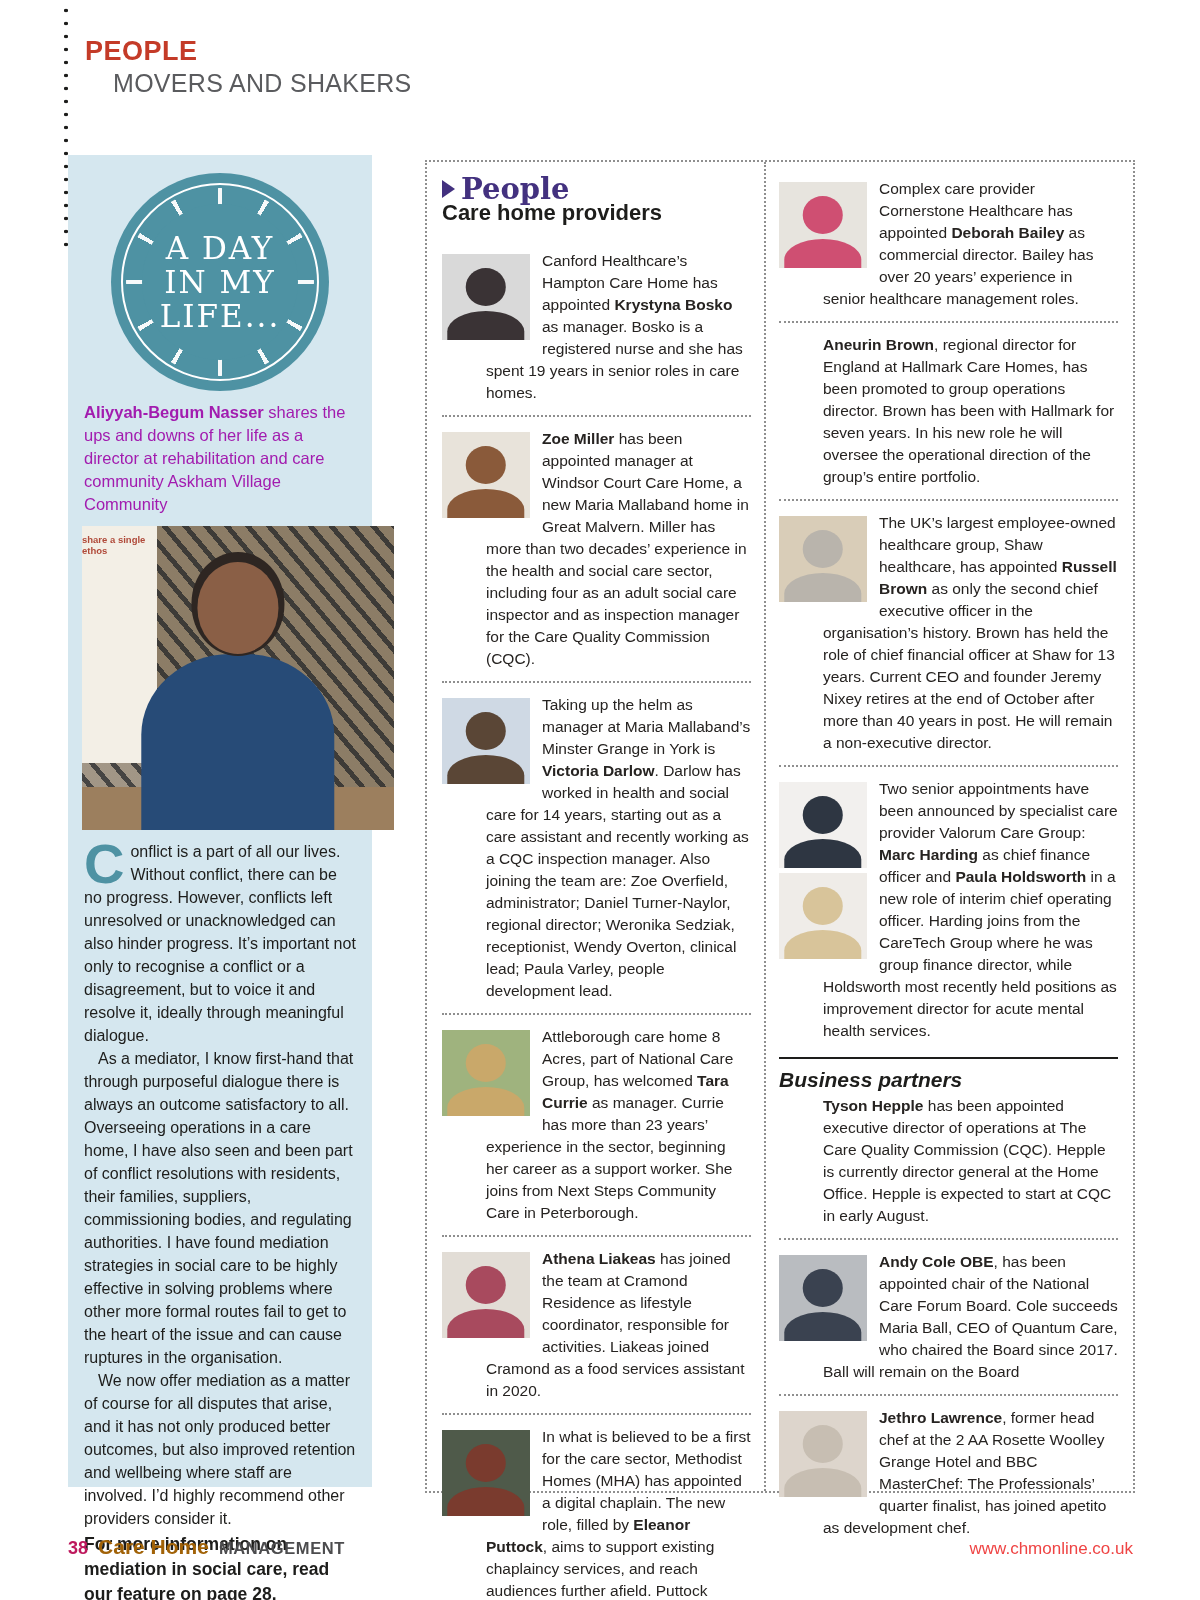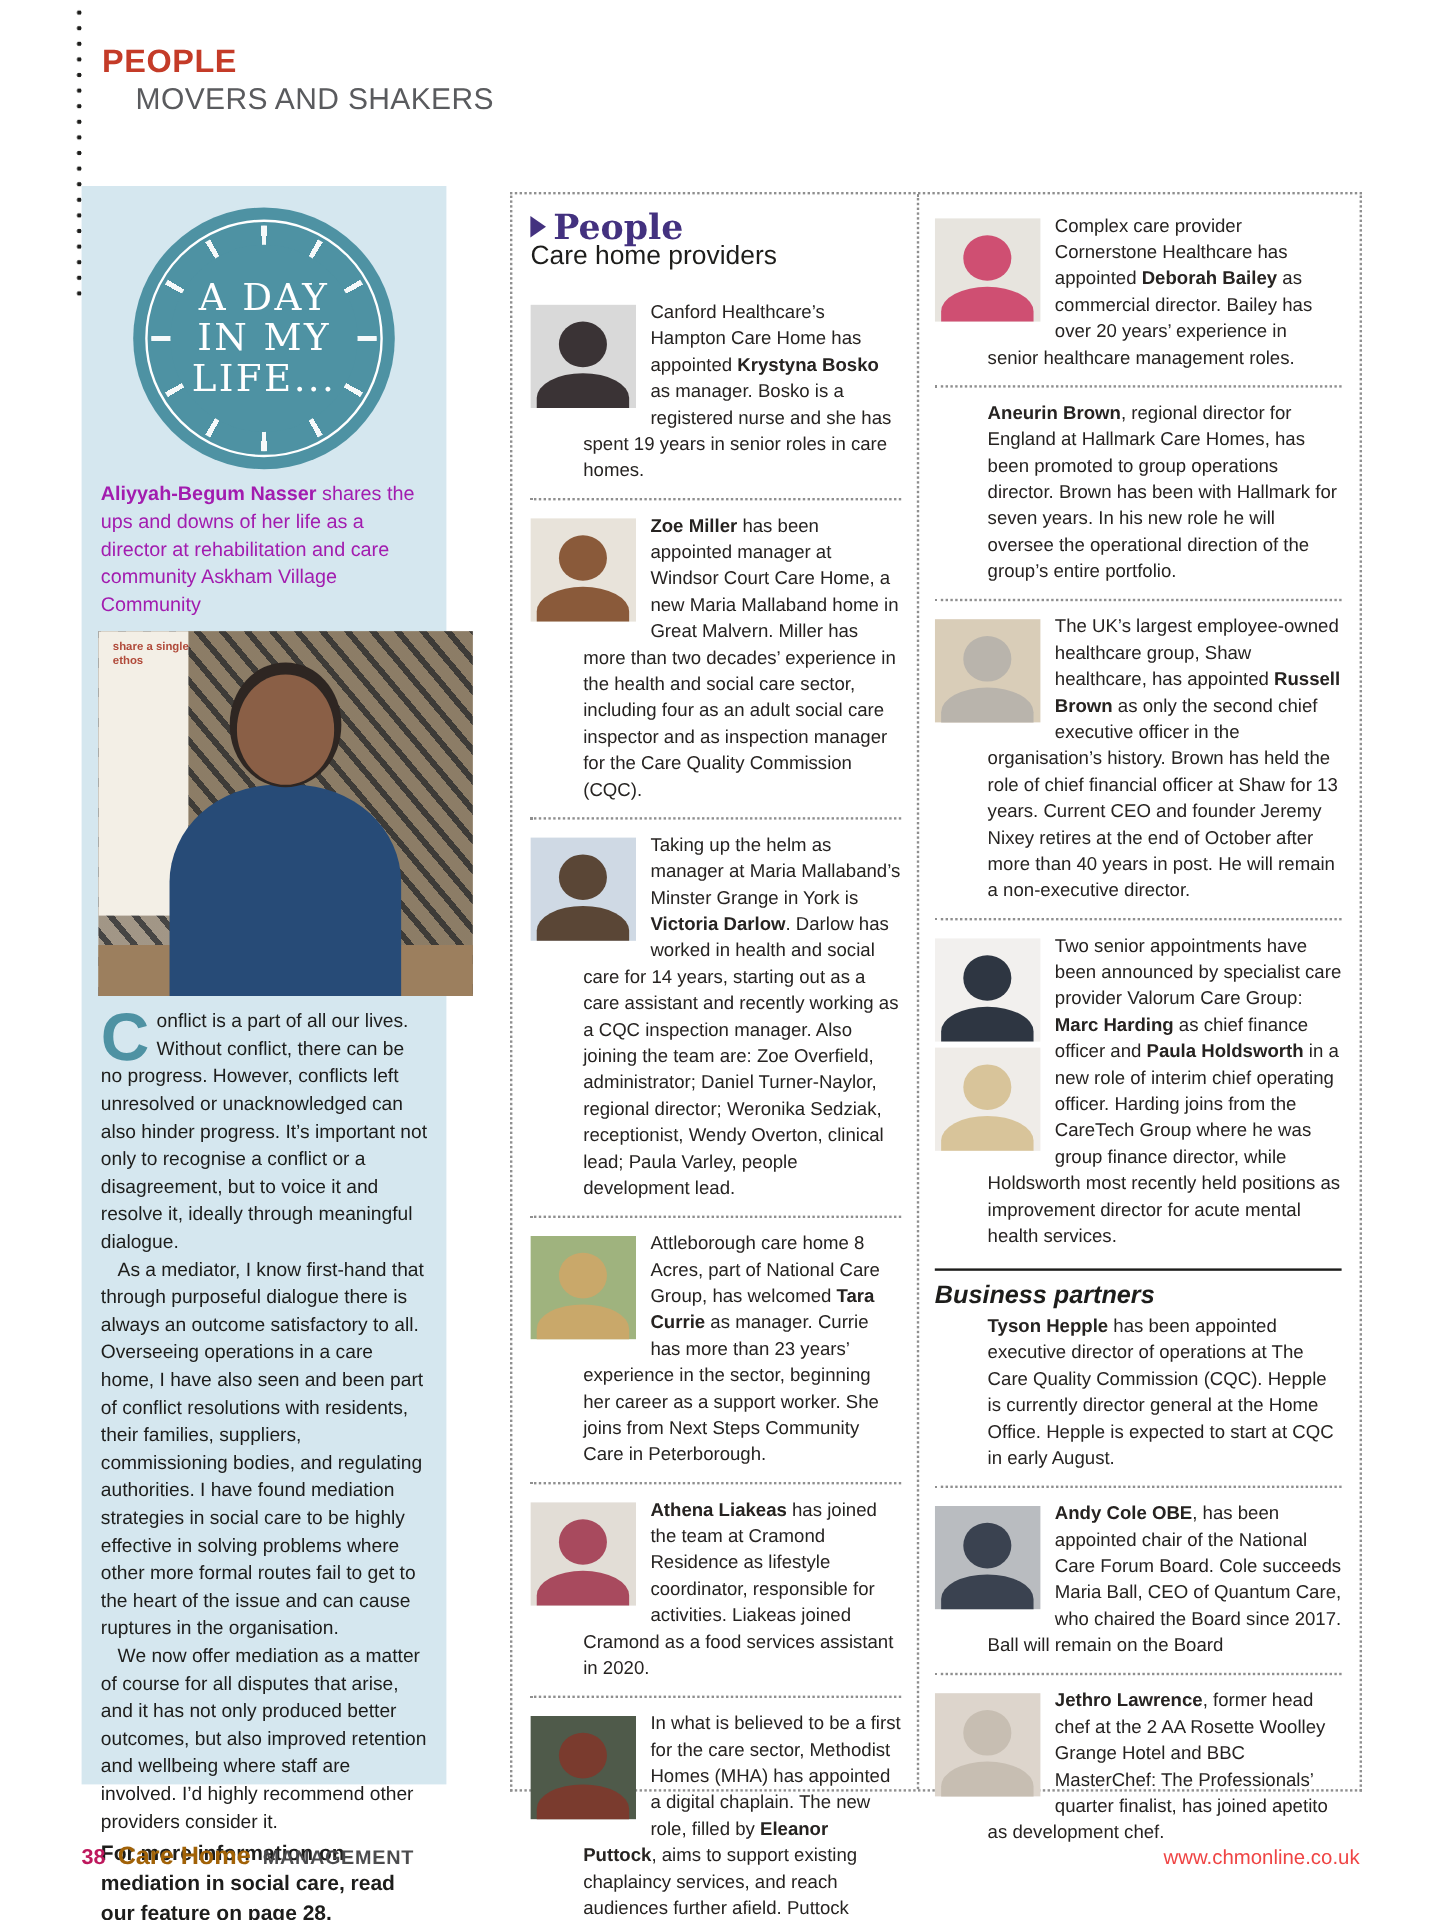--- a/index.html
+++ b/index.html
@@ -39,21 +39,21 @@
   .sb-intro .b { font-weight:700; }
 
   .feature-photo {
     position:relative; width:312px; height:304px; margin:0 auto 10px; overflow:hidden;
     background:
       linear-gradient(0deg, #9c7f5e 0 14%, transparent 14%),
       repeating-linear-gradient(50deg, rgba(40,40,40,.85) 0 5px, rgba(110,95,75,.6) 5px 16px),
       linear-gradient(90deg, #efe9df 0 24%, #b9a98f 24%);
   }
   .fp-poster { position:absolute; left:0; top:0; width:24%; height:78%; background:#f3efe6; }
-  .fp-poster-text { position:absolute; left:12px; top:8px; width:66px; font-size:9.5px; line-height:1.2; font-weight:700; color:#b04a3a; }
+  .fp-poster-text { position:absolute; left:0; top:8px; width:66px; font-size:9.5px; line-height:1.2; font-weight:700; color:#b04a3a; }
   .fp-body { position:absolute; left:50%; bottom:0; transform:translateX(-50%); width:62%; height:58%; border-radius:46% 46% 0 0; background:#274b77; }
   .fp-head { position:absolute; left:50%; top:12%; transform:translateX(-50%); width:26%; height:30%; border-radius:50%; background:#8a5f46; box-shadow:0 -4px 0 6px #2e2622; }
 
   .sb-body { font-size:16px; line-height:23px; color:#1d1d1b; padding:0 2px; }
   .sb-body p { margin-bottom:0; }
   .sb-body p.indent { text-indent:14px; }
   .dropcap {
     float:left; color:#4e92a3; font-weight:700; font-size:56px; line-height:44px;
     padding:2px 6px 0 0;
   }
@@ -64,21 +64,21 @@
     position:absolute; left:425px; top:160px; width:710px; height:1333px;
     border:2px dotted #8f8f8f; display:flex;
   }
   .col { font-size:15.5px; line-height:22px; }
   .col1 { width:337px; padding:16px 13px 0 15px; }
   .col2 { flex:1; border-left:2px dotted #8f8f8f; padding:16px 15px 0 13px; }
 
   .sec-kicker { display:flex; align-items:center; }
   .tri { width:0; height:0; border-left:13px solid #43317f; border-top:9px solid transparent; border-bottom:9px solid transparent; margin-right:6px; }
   .sec-kicker-label { font-family:"DejaVu Serif", serif; font-weight:700; font-size:29px; color:#43317f; }
-  .sec-title { font-size:22px; font-weight:400; color:#1d1d1b; margin:2px 0 26px; }
+  .sec-title { font-size:22px; font-weight:700; color:#1d1d1b; margin:2px 0 26px; }
 
   .entry { overflow:hidden; }
   .etext { color:#262321;padding-left:44px; }
   .etext .b { font-weight:700; }
   .photo {
     width:88px; height:86px; float:left; margin:4px 12px 2px 0;
     background:var(--pbg,#cccccc); position:relative; overflow:hidden;
   }
   .photo::before {
     content:""; position:absolute; top:16%; left:50%; transform:translateX(-50%);

